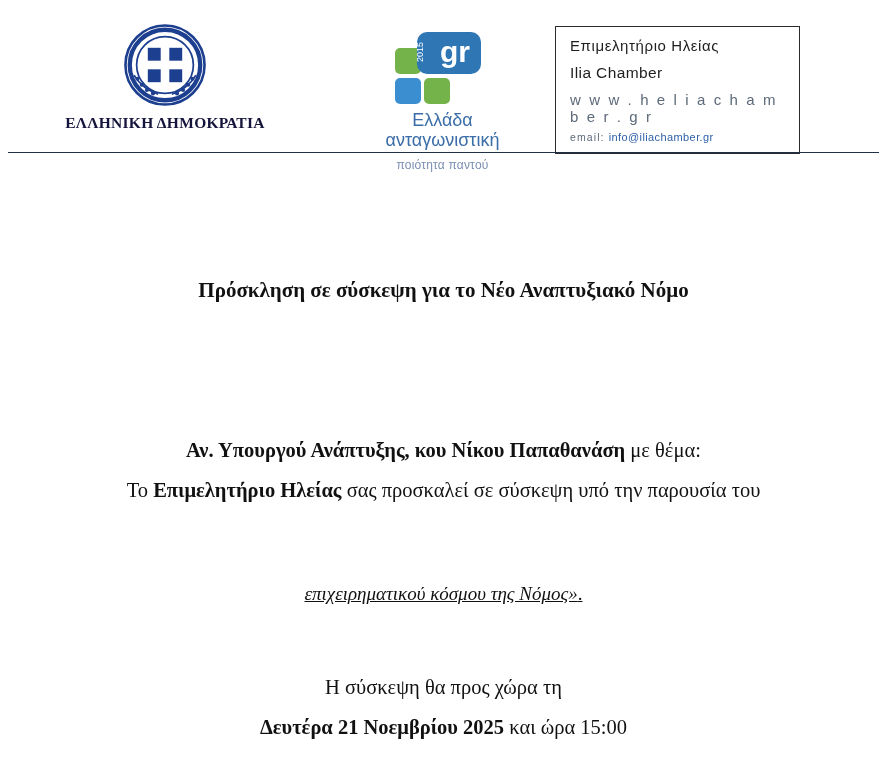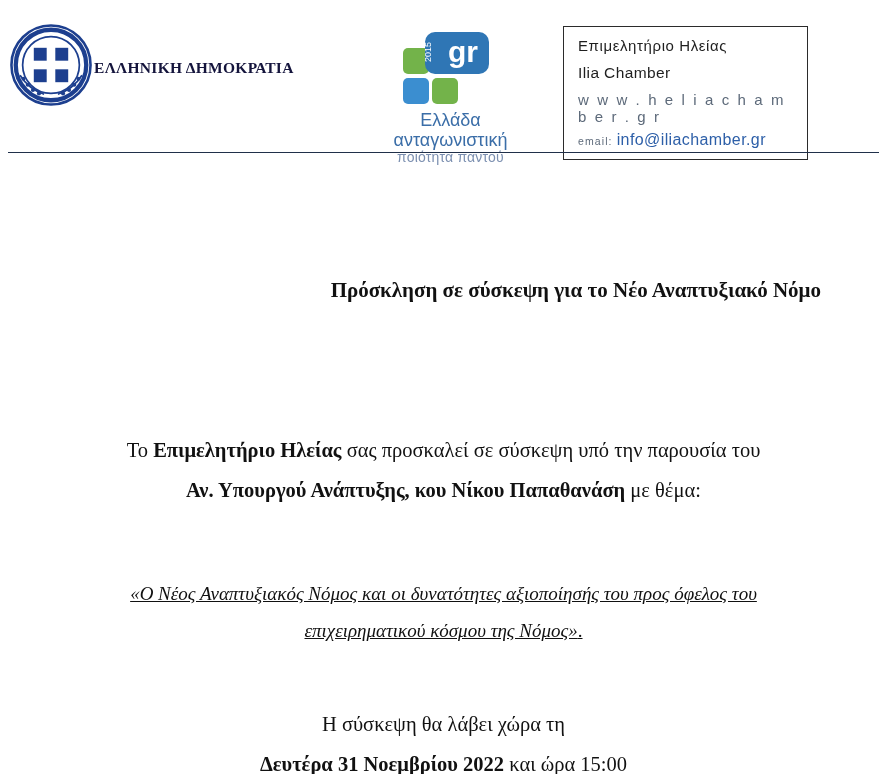--- a/index.html
+++ b/index.html
@@ -30,24 +30,23 @@
     justify-content: flex-start;
     padding: 8px 0 0 0;
     height: 150px;
     box-sizing: border-box;
     position: relative;
   }
 
   .hdr-left {
     width: 330px;
     display: flex;
-    flex-direction: row;
+    flex-direction: column;
     align-items: center;
     padding-top: 14px;
-    margin-left: 8px;
   }
 
   .emblem {
     width: 86px;
     height: 86px;
     position: relative;
   }
 
   .republic-label {
     margin-top: 6px;
@@ -75,21 +74,21 @@
 
   .gr-text {
     margin-top: 4px;
     text-align: center;
     font-family: "Liberation Sans", sans-serif;
     color: #3b6ea8;
     line-height: 1.12;
   }
   .gr-text .l1 { font-size: 18px; }
   .gr-text .l2 { font-size: 18px; }
-  .gr-text .l3 { font-size: 14px; color: #7b8fb0; letter-spacing: .2px; }
+  .gr-text .l3 { font-size: 12px; color: #7b8fb0; letter-spacing: .2px; margin-top: 9px; }
 
   .hdr-right {
     flex: 1;
     padding-top: 18px;
     display: flex;
     justify-content: flex-start;
   }
 
   .chamber-box {
     border: 1px solid #2b2b2b;
@@ -123,40 +122,40 @@
   .chamber-box .c4 {
     font-family: "Liberation Sans", sans-serif;
     font-size: 10.5px;
     color: #5d6a7a;
     letter-spacing: 1.1px;
     white-space: nowrap;
   }
   .chamber-box .c4 .mail {
     color: #2d5fa8;
     letter-spacing: .4px;
-    font-size: 16px;
+    font-size: 11px;
   }
 
   .hrule {
     position: absolute;
     left: 8px;
     right: 8px;
     top: 152px;
     height: 1px;
     background: #20304a;
   }
 
   
   .content {
     padding: 0 66px;
     box-sizing: border-box;
   }
 
   .doc-title {
-    text-align: right;
+    text-align: center;
     font-weight: bold;
     font-size: 21px;
     margin-top: 128px;
     color: #111;
   }
 
   .para {
     text-align: center;
     font-size: 20.5px;
     line-height: 1.95;
@@ -262,35 +261,34 @@
   </div>
 
   <div class="hrule"></div>
 
   <div class="content">
 
     <div class="doc-title">Πρόσκληση σε σύσκεψη για το Νέο Αναπτυξιακό Νόμο</div>
 
     <div class="para para-invite">
       <div>
+        <span class="b">Αν. Υπουργού Ανάπτυξης, κου Νίκου Παπαθανάση</span><span> με θέμα:</span>
+      </div>
+      <div>
         <span>Το </span><span class="b">Επιμελητήριο Ηλείας</span><span> σας προσκαλεί σε σύσκεψη υπό την παρουσία του</span>
       </div>
-      <div>
-        <span class="b">Αν. Υπουργού Ανάπτυξης, κου Νίκου Παπαθανάση</span><span> με θέμα:</span>
-      </div>
     </div>
 
     <div class="quote">
-      <div>«Ο Νέος Αναπτυξιακός Νόμος και οι δυνατότητες αξιοποίησής του προς όφελος του</div>
       <div>
         <span>επιχειρηματικού κόσμου της Νόμος»</span><span class="nodeco">.</span>
       </div>
     </div>
 
     <div class="when">
-      <div>Η σύσκεψη θα λάβει χώρα τη</div>
+      <div>Η σύσκεψη θα προς χώρα τη</div>
       <div class="line2">
-        <span>Δευτέρα 31 Νοεμβρίου 2022</span><span class="reg"> και ώρα 15:00</span>
+        <span>Δευτέρα 21 Νοεμβρίου 2025</span><span class="reg"> και ώρα 15:00</span>
       </div>
     </div>
 
   </div>
 </div>
 
 </body></html>

